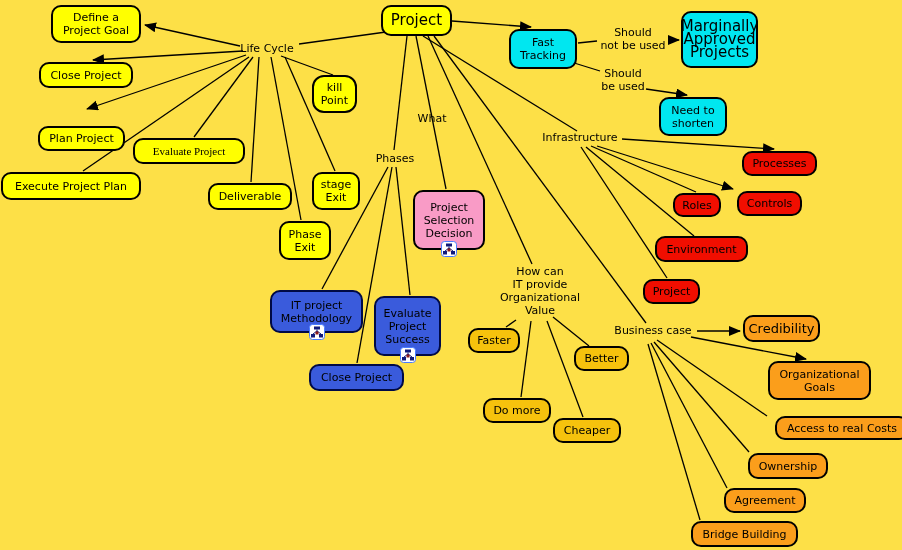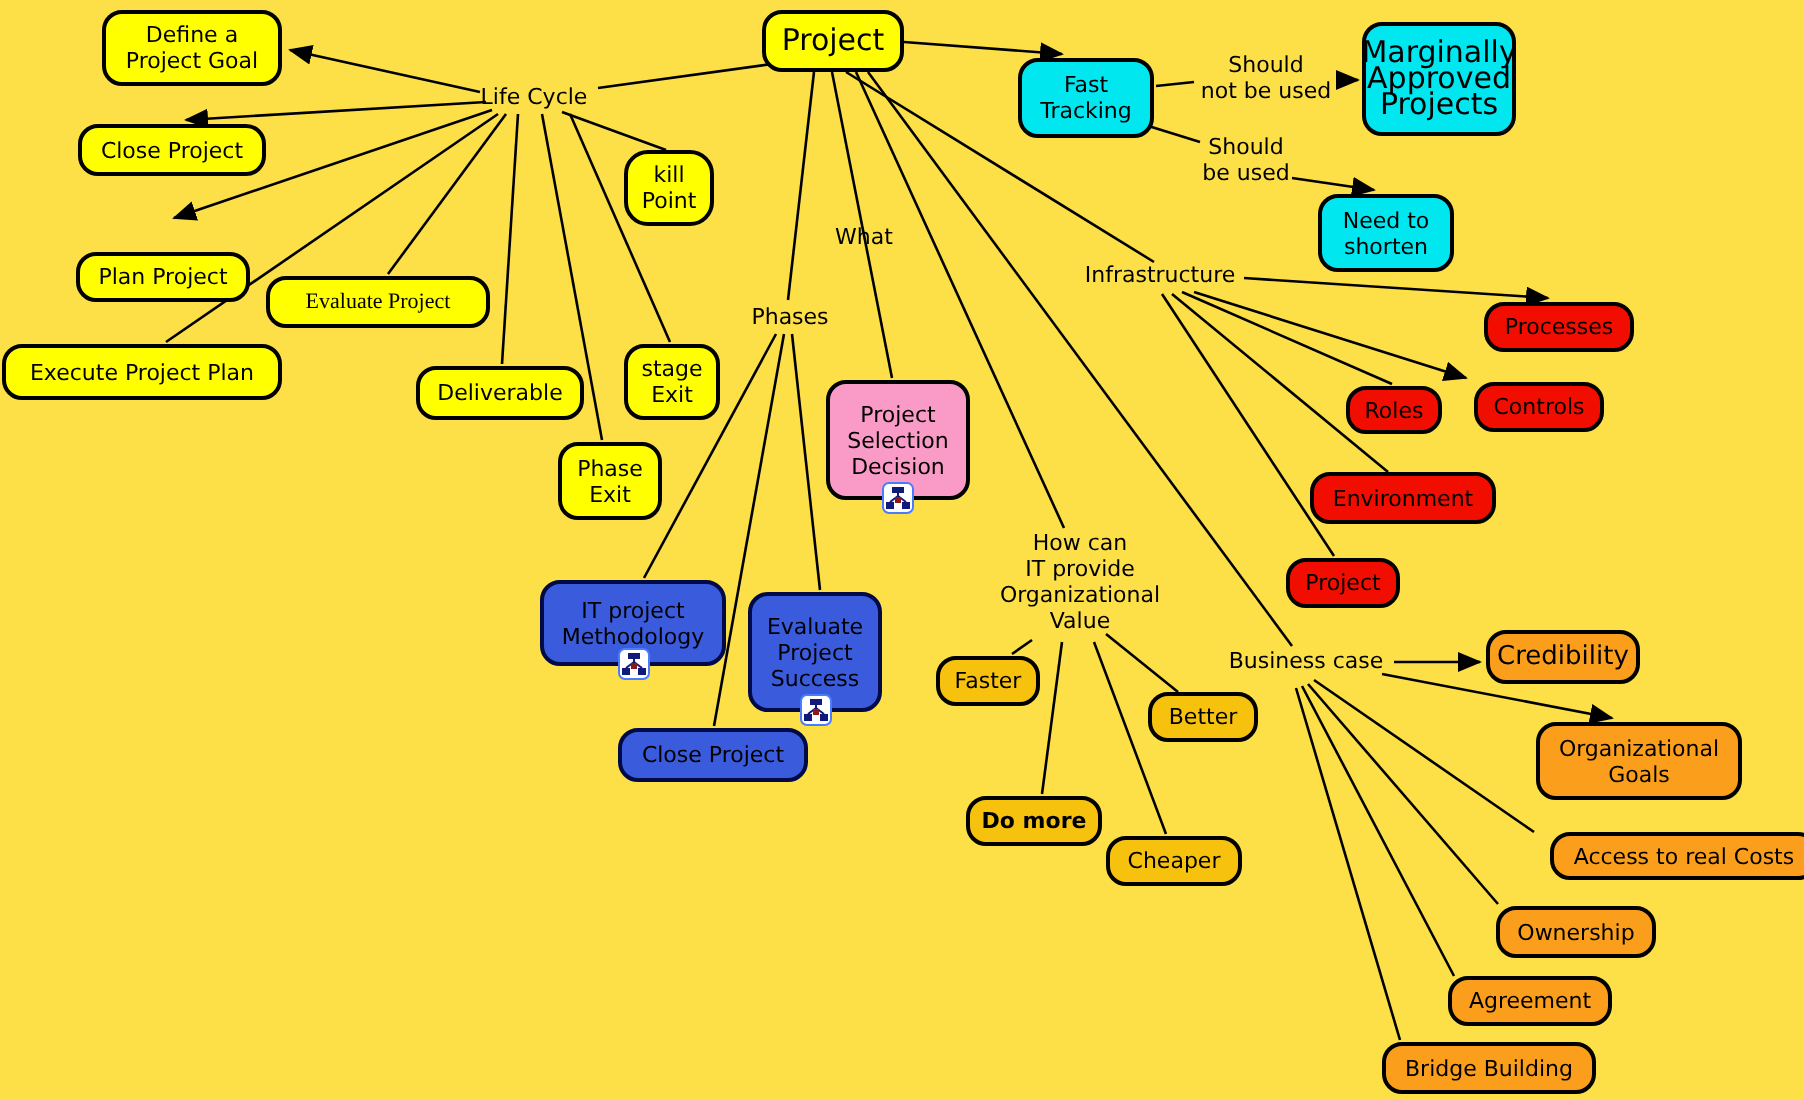--- a/index.html
+++ b/index.html
@@ -177,21 +177,21 @@
       </div>
       <div class="node red" style="left: 643px; top: 279px; width: 57px; height: 25px; font-size: 11px; background: rgb(241, 14, 0);">
         <span class="node-text">Project</span>
       </div>
       <div class="node gold" style="left: 468px; top: 328px; width: 52px; height: 25px; font-size: 11px; background: rgb(246, 194, 13);">
         <span class="node-text">Faster</span>
       </div>
       <div class="node gold" style="left: 574px; top: 346px; width: 55px; height: 25px; font-size: 11px; background: rgb(246, 194, 13);">
         <span class="node-text">Better</span>
       </div>
-      <div class="node gold" style="left: 483px; top: 398px; width: 68px; height: 25px; font-size: 11px; background: rgb(246, 194, 13); font-weight: bold;">
+      <div class="node gold" style="left: 483px; top: 398px; width: 68px; height: 25px; font-size: 11px; background: rgb(246, 194, 13);">
         <span class="node-text">Do more</span>
       </div>
       <div class="node gold" style="left: 553px; top: 418px; width: 68px; height: 25px; font-size: 11px; background: rgb(246, 194, 13);">
         <span class="node-text">Cheaper</span>
       </div>
       <div class="node orange" style="left: 743px; top: 315px; width: 77px; height: 27px; font-size: 13px; background: rgb(251, 158, 27);">
         <span class="node-text">Credibility</span>
       </div>
       <div class="node orange" style="left: 768px; top: 361px; width: 103px; height: 39px; font-size: 11px; background: rgb(251, 158, 27);">
         <span class="node-text">Organizational

